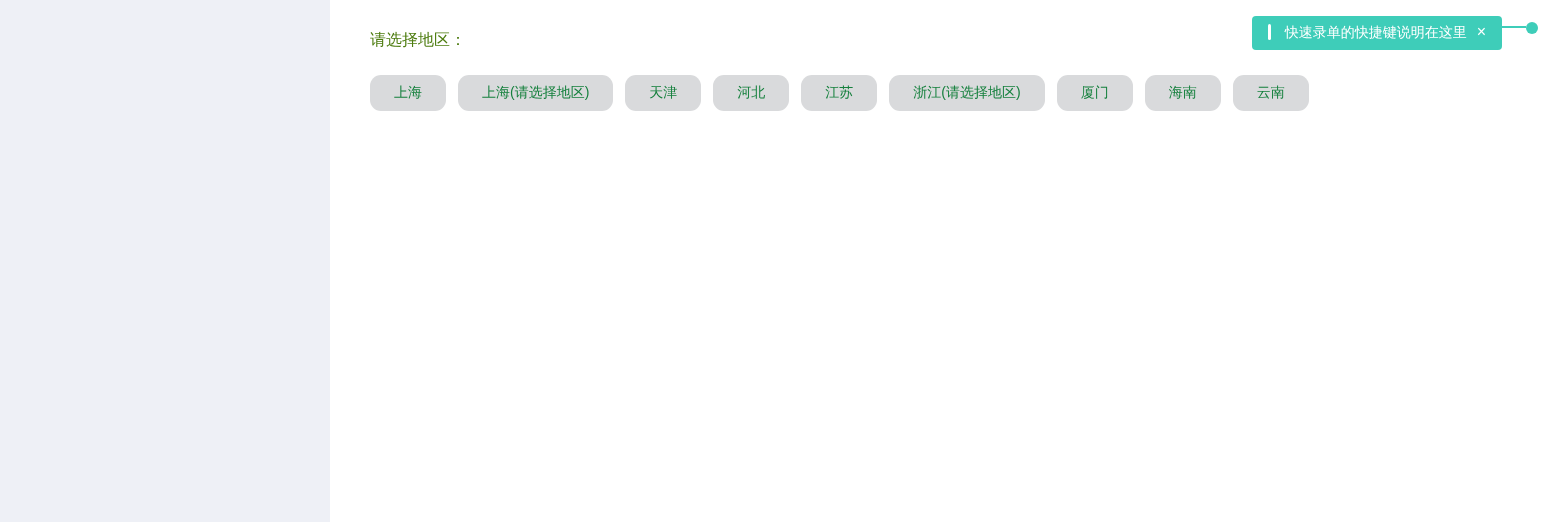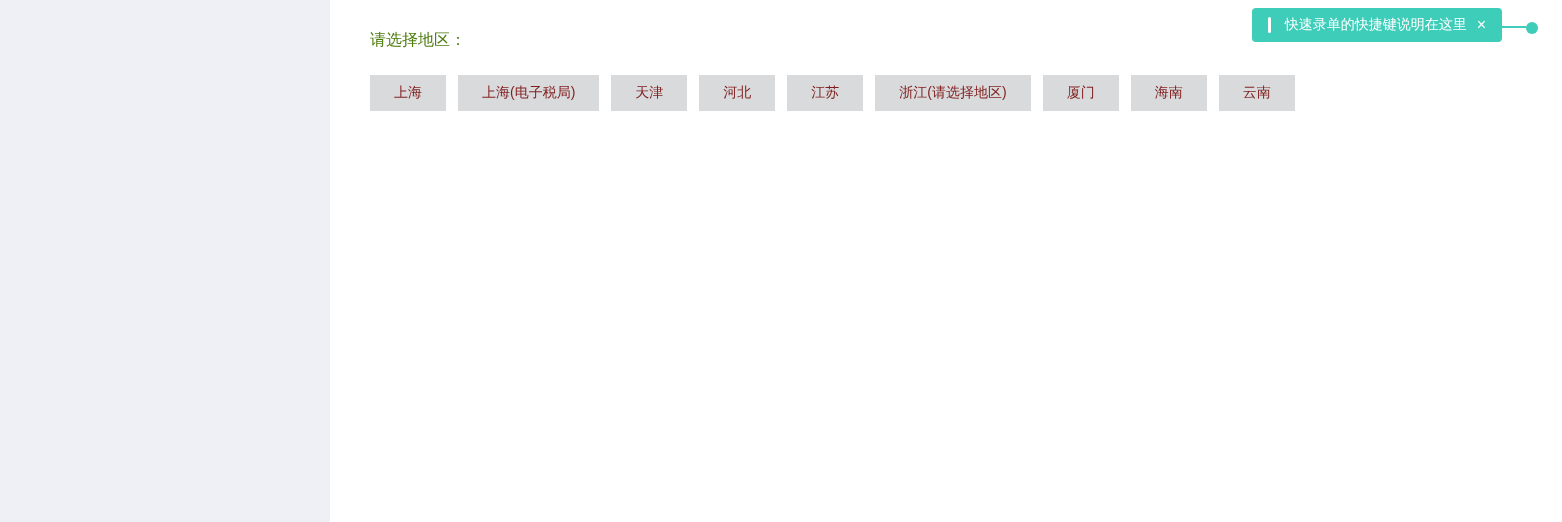--- a/index.html
+++ b/index.html
@@ -47,42 +47,42 @@
       display: flex;
       flex-wrap: wrap;
       gap: 12px;
     }
 
     .region-btn {
       padding: 0 24px;
       height: 36px;
       background: #d9dadc;
       border: none;
-      border-radius: 0;
+      border-radius: 11px;
       font-size: 14px;
-      color: #7f1d1d;
+      color: #15803d;
       cursor: pointer;
       white-space: nowrap;
       display: flex;
       align-items: center;
       justify-content: center;
     }
 
     
     .tooltip-banner {
       position: absolute;
-      top: 8px;
+      top: 16px;
       right: 60px;
       background: #3ecdb9;
       color: #fff;
       font-size: 14px;
       padding: 8px 16px;
       border-radius: 4px;
       display: flex;
-      align-items: center;
+      align-items: flex-start;
       gap: 10px;
       white-space: nowrap;
     }
 
     .tooltip-banner::before {
       content: '';
       display: inline-block;
       width: 3px;
       height: 16px;
       background: #fff;
@@ -121,21 +121,21 @@
   </style>
 </head>
 <body>
 
 <div class="sidebar"></div>
 
 <div class="main-content">
   <div class="page-title">请选择地区：</div>
   <div class="region-buttons" id="region-buttons-container">
       <button class="region-btn">上海</button>
-      <button class="region-btn">上海(电子税局)</button>
+      <button class="region-btn">上海(请选择地区)</button>
       <button class="region-btn">天津</button>
       <button class="region-btn">河北</button>
       <button class="region-btn">江苏</button>
       <button class="region-btn">浙江(请选择地区)</button>
       <button class="region-btn">厦门</button>
       <button class="region-btn">海南</button>
       <button class="region-btn">云南</button>
     </div>
 </div>
 

